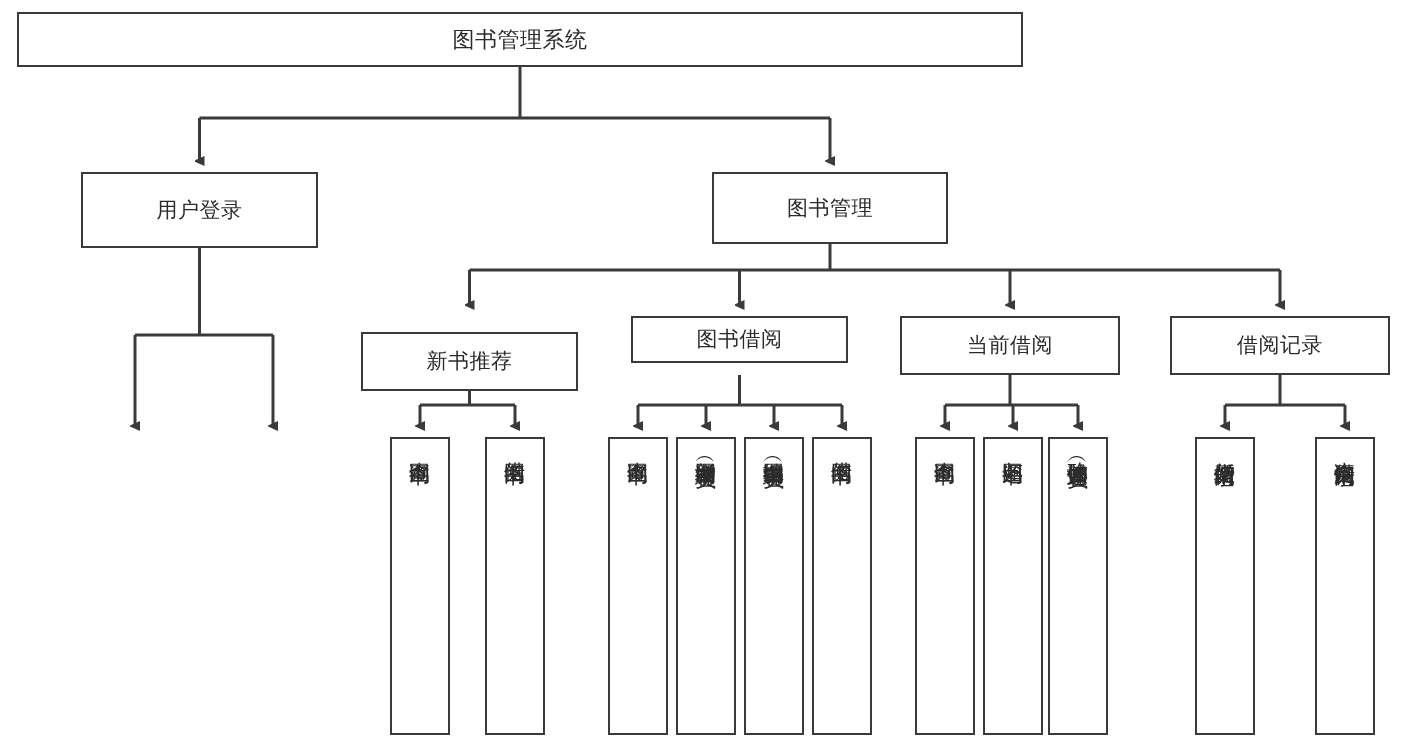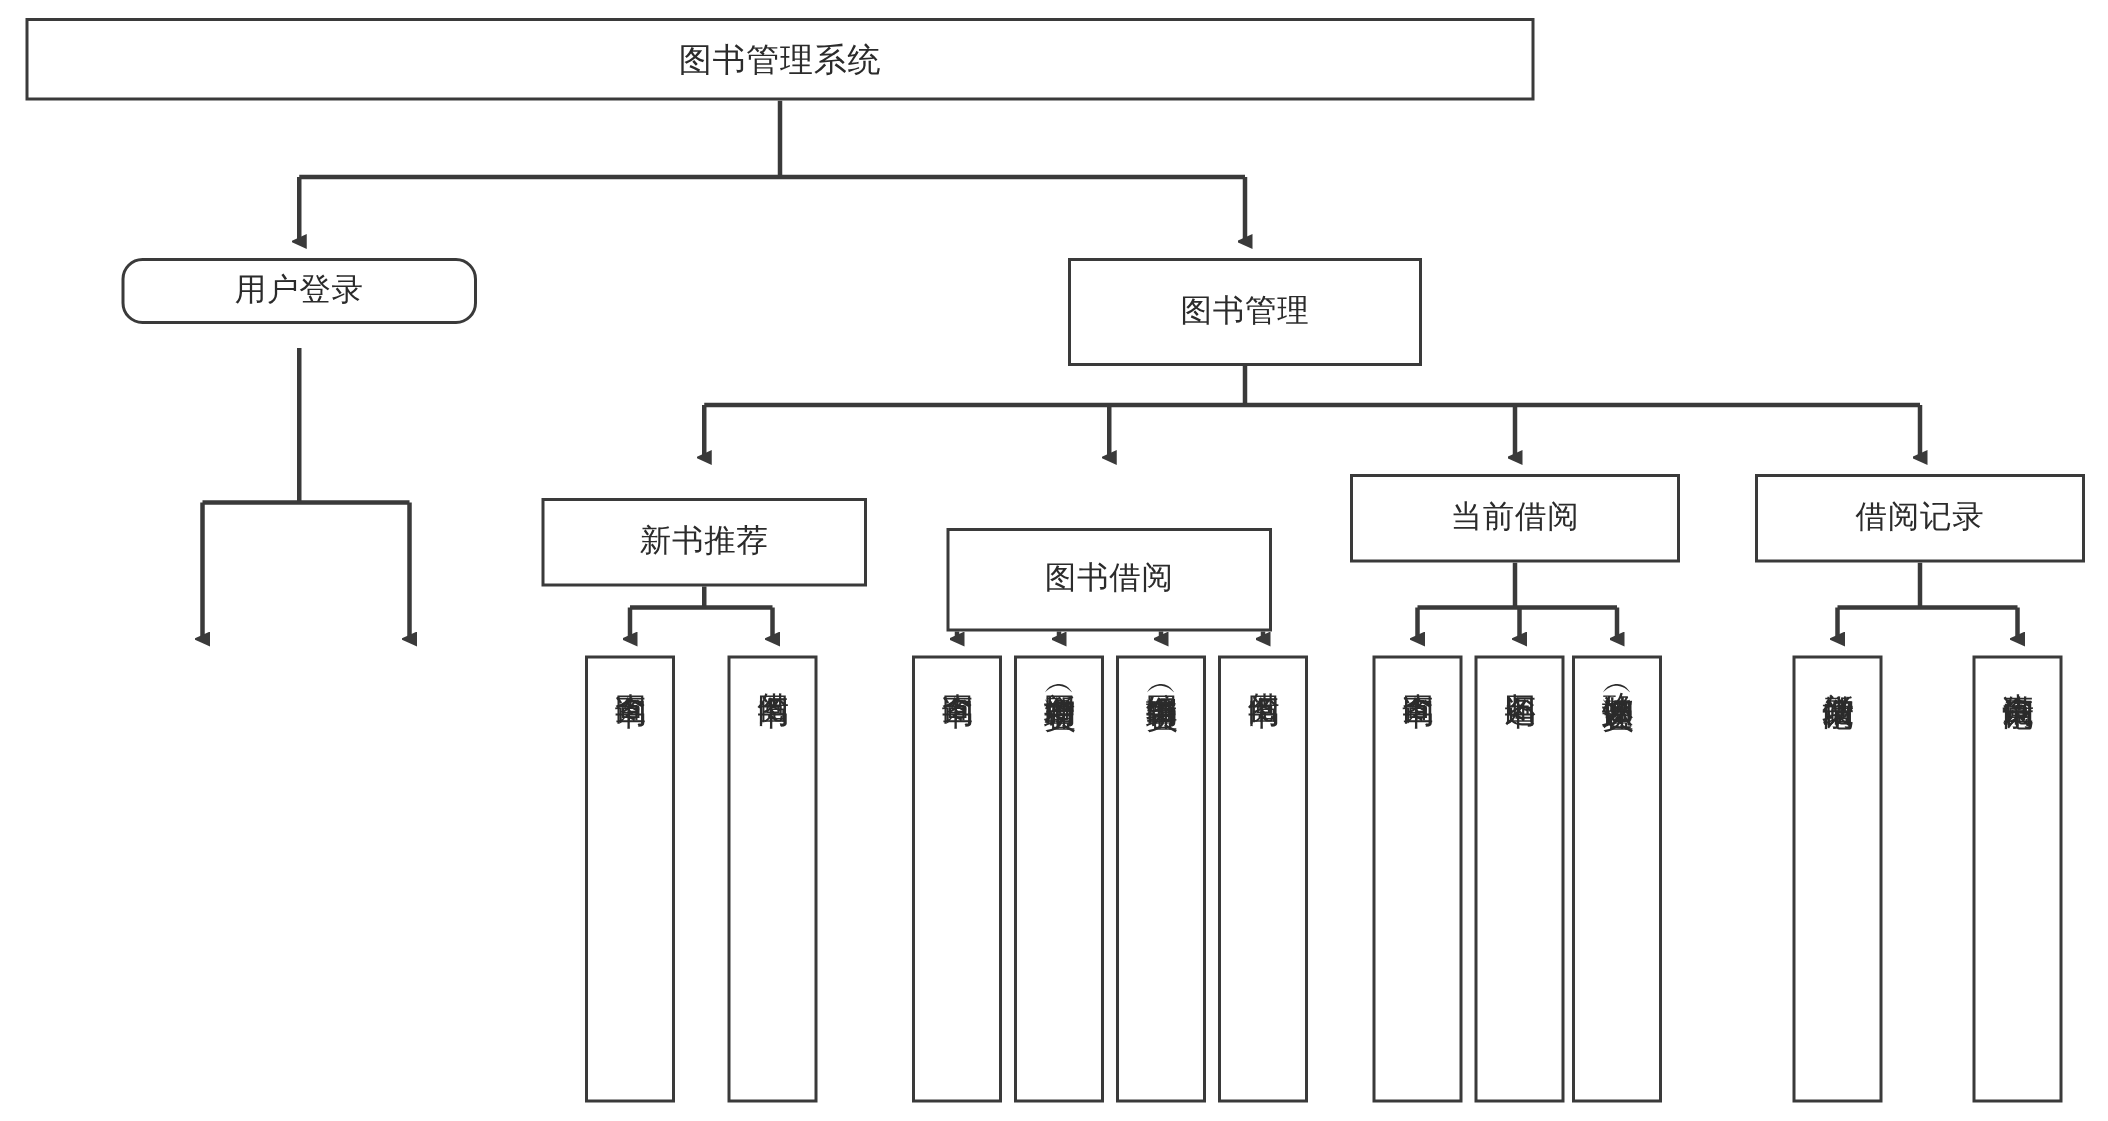--- a/index.html
+++ b/index.html
@@ -117,36 +117,36 @@
         <line x1="1225" y1="405" x2="1345" y2="405"></line>
         <line x1="1225" y1="405" x2="1225" y2="426" marker-end="url(#arrowhead)"></line>
         <line x1="1345" y1="405" x2="1345" y2="426" marker-end="url(#arrowhead)"></line>
       </g>
   </svg>
 
   <div id="nodes">
       <div class="node horizontal root" style="left: 17px; top: 12px; width: 1006px; height: 55px;">
         <span class="node-label">图书管理系统</span>
       </div>
-      <div class="node horizontal" style="left: 81px; top: 172px; width: 237px; height: 44px; border-radius: 14px;">
+      <div class="node horizontal" style="left: 81px; top: 172px; width: 237px; height: 76px;">
         <span class="node-label">用户登录</span>
       </div>
       <div class="node horizontal" style="left: 712px; top: 172px; width: 236px; height: 72px;">
         <span class="node-label">图书管理</span>
       </div>
       <div class="node horizontal" style="left: 361px; top: 316px; width: 217px; height: 59px; margin-top: 16px;">
         <span class="node-label">新书推荐</span>
       </div>
       <div class="node vertical" style="left: 390px; top: 437px; width: 60px; height: 298px;">
         <span class="node-label">查询图书</span>
       </div>
       <div class="node vertical" style="left: 485px; top: 437px; width: 60px; height: 298px;">
         <span class="node-label">借阅图书</span>
       </div>
-      <div class="node horizontal" style="left: 631px; top: 316px; width: 217px; height: 69px; margin-top: 36px;">
+      <div class="node horizontal" style="left: 631px; top: 316px; width: 217px; height: 47px;">
         <span class="node-label">图书借阅</span>
       </div>
       <div class="node vertical" style="left: 608px; top: 437px; width: 60px; height: 298px;">
         <span class="node-label">查询图书</span>
       </div>
       <div class="node vertical" style="left: 676px; top: 437px; width: 60px; height: 298px;">
         <span class="node-label">新增图书（管理员）</span>
       </div>
       <div class="node vertical" style="left: 744px; top: 437px; width: 60px; height: 298px;">
         <span class="node-label">编辑图书（管理员）</span>

